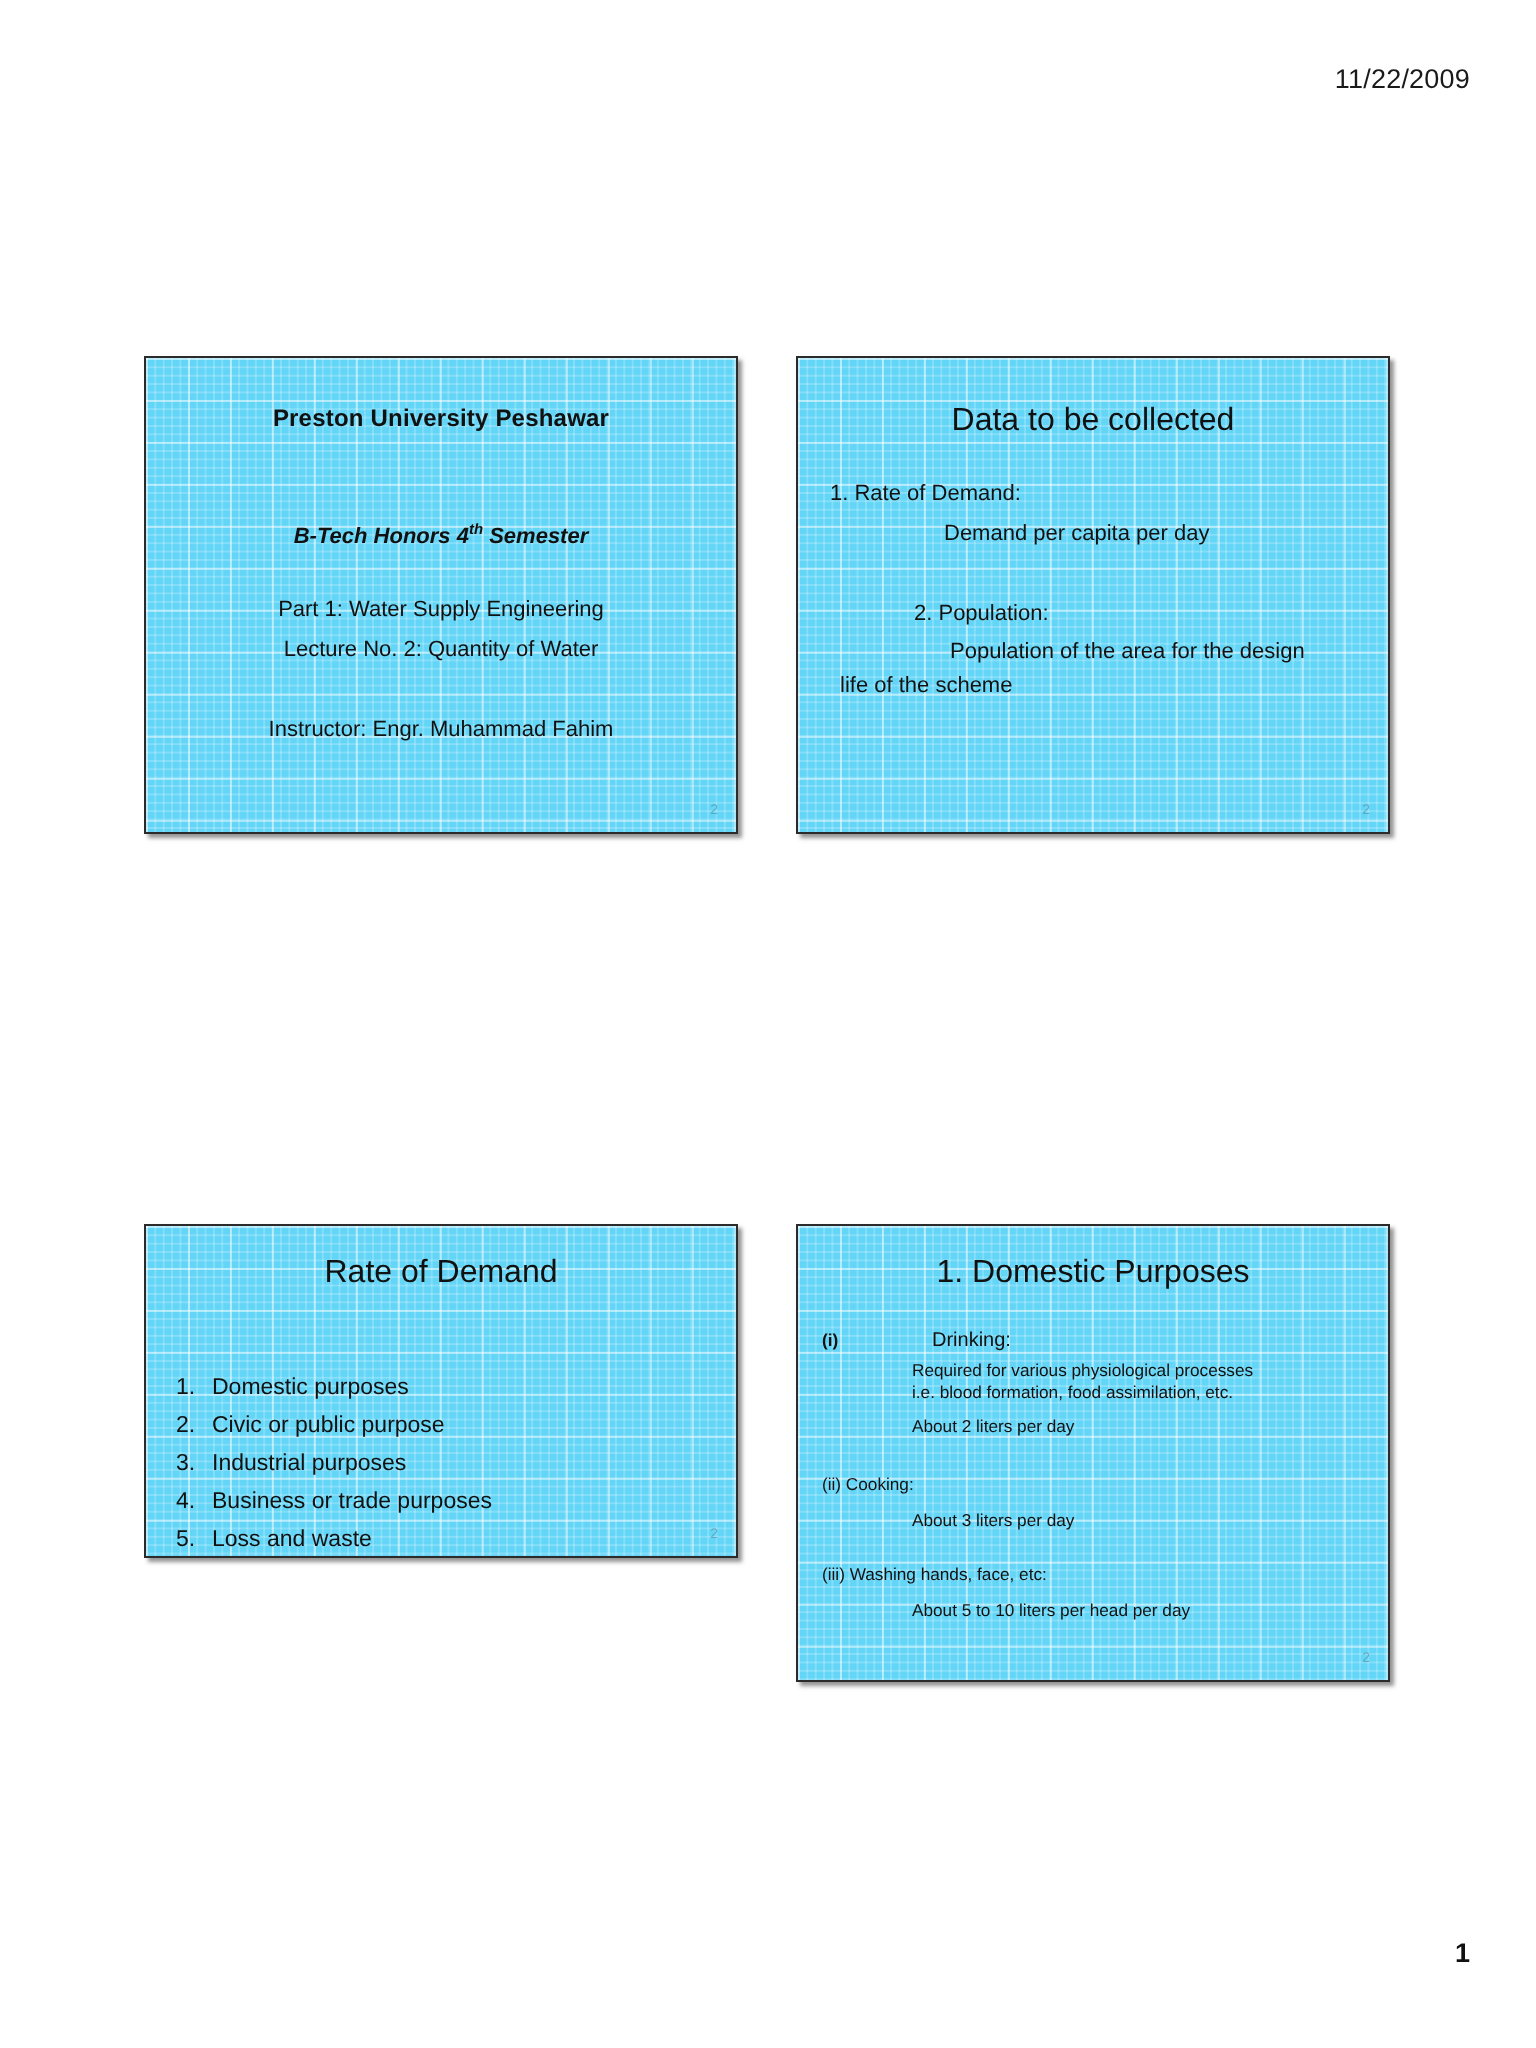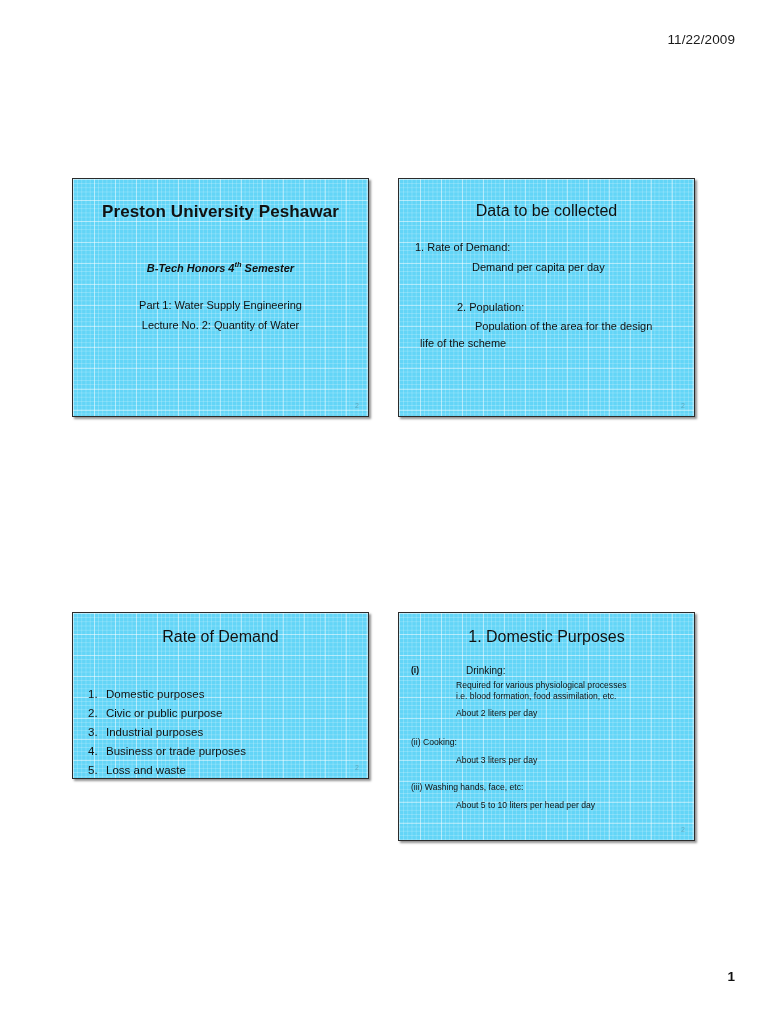--- a/index.html
+++ b/index.html
@@ -67,21 +67,21 @@
   .slide-title {
     position: absolute;
     left: 0;
     right: 0;
     text-align: center;
     color: #111111;
     line-height: 1.1;
   }
   .s1-title {
     top: 24px;
-    font-size: 17px;
+    font-size: 12px;
     font-weight: bold;
     letter-spacing: 0.1px;
     text-align: center;
   }
   .s2-title { top: 23px; font-size: 16px; }
   .s3-title { top: 15px; font-size: 16px; }
   .s4-title { top: 15px; font-size: 16px; }
 
   .line {
     position: absolute;
@@ -138,20 +138,21 @@
 <body>
 
 <div class="page-date">11/22/2009</div>
 
 <div class="slide slide-1">
   <div class="slide-inner">
     <div class="slide-title s1-title">Preston University Peshawar</div>
     <div class="line s1-l2"><span>B-Tech Honors 4</span><span class="sup">th</span><span> Semester</span></div>
     <div class="line s1-l3">Part 1: Water Supply Engineering</div>
     <div class="line s1-l4">Lecture No. 2: Quantity of Water</div>
+    <div class="line s1-l5">Instructor: Engr. Muhammad Fahim</div>
     <div class="slide-marker">2</div>
   </div>
 </div>
 
 <div class="slide slide-2">
   <div class="slide-inner">
     <div class="slide-title s2-title">Data to be collected</div>
     <div class="line s2-l1">1.  Rate of Demand:</div>
     <div class="line s2-l2">Demand per capita per day</div>
     <div class="line s2-l3">2. Population:</div>

